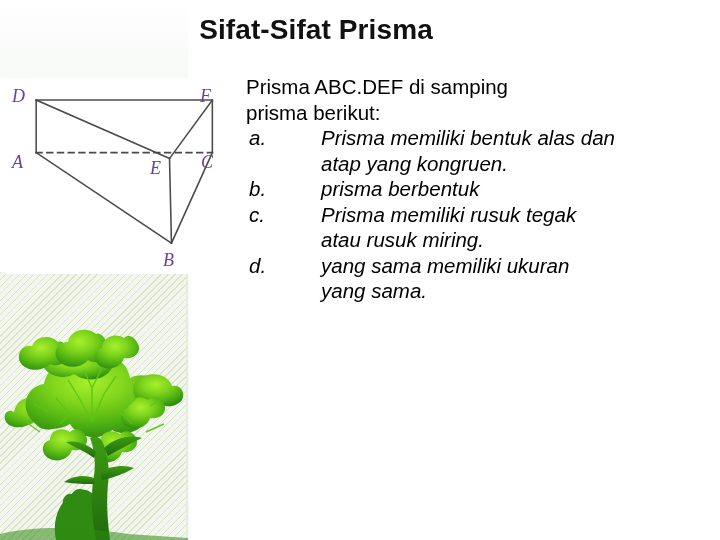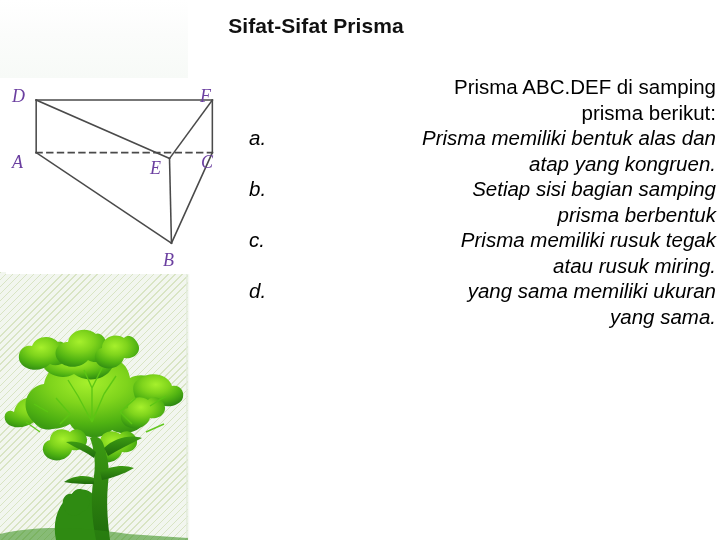--- a/index.html
+++ b/index.html
@@ -61,21 +61,21 @@
     overflow: hidden;
     pointer-events: none;
   }
 
   
   .title {
     position: absolute;
     left: 0; top: 14px;
     width: 632px;
     text-align: center;
-    font-size: 21px;
+    font-size: 28px;
     font-weight: bold;
     color: #111111;
     letter-spacing: 0.1px;
   }
 
   
   .body-col {
     position: absolute;
     left: 246px; top: 74px;
     width: 470px;
@@ -100,21 +100,21 @@
     margin-top: 0px;
   }
   .prop-marker {
     position: absolute;
     left: 3px; top: 0;
     font-style: italic;
     font-size: 20.5px;
     line-height: 25.5px;
   }
   .prop-text { display: block; margin-left: 48px; }
-  .prop-line { display: block; white-space: nowrap; text-align: right; }
+  .prop-line { display: block; white-space: nowrap; }
 </style>
 </head>
 <body>
 
 <div id="slide">
 
   <div class="panel-top-faint"></div>
   <div class="panel-striped"></div>
   <div class="panel-striped-edge"></div>
 
@@ -236,21 +236,20 @@
         <span class="prop-marker">a.</span>
         <span class="prop-text">
           <span class="prop-line">Prisma memiliki bentuk alas dan</span>
           <span class="prop-line">atap yang kongruen.</span>
         </span>
       </li>
 
       <li class="prop-item">
         <span class="prop-marker">b.</span>
         <span class="prop-text">
-          <span class="prop-line">Setiap sisi bagian samping</span>
           <span class="prop-line">prisma berbentuk</span>
         </span>
       </li>
 
       <li class="prop-item">
         <span class="prop-marker">c.</span>
         <span class="prop-text">
           <span class="prop-line">Prisma memiliki rusuk tegak</span>
           <span class="prop-line">atau rusuk miring.</span>
         </span>

